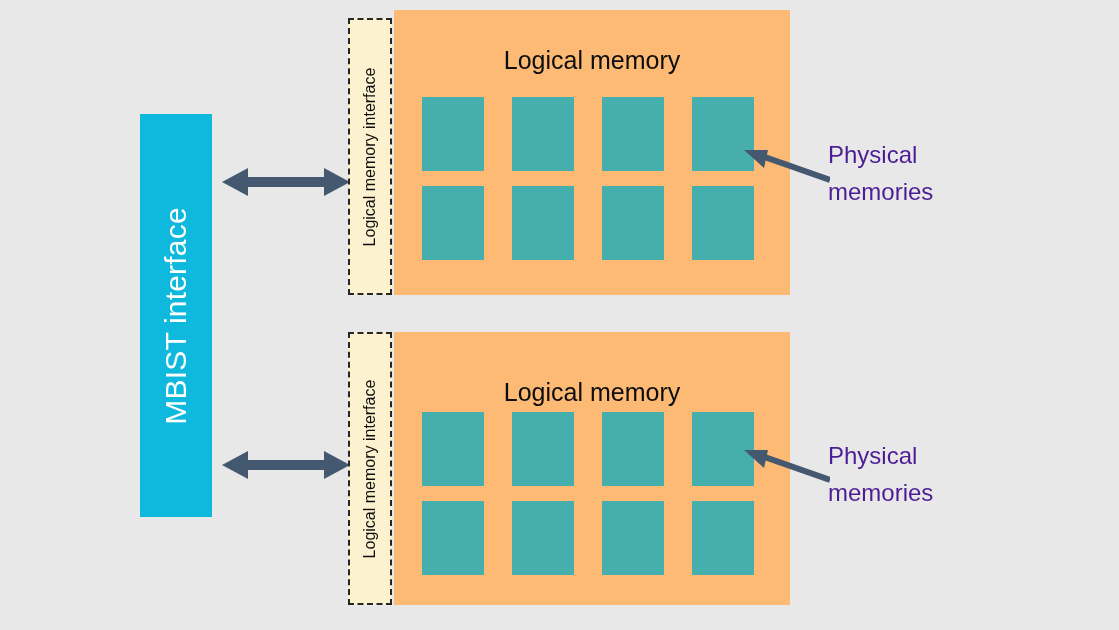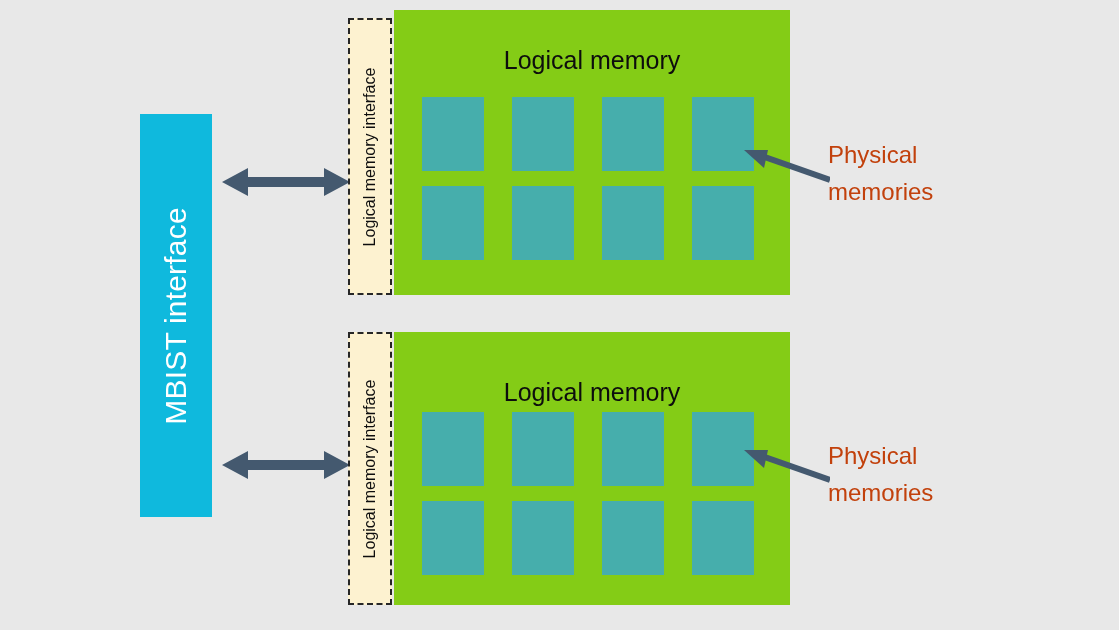--- a/index.html
+++ b/index.html
@@ -47,21 +47,21 @@
     left: 222px;
     width: 128px;
     height: 34px;
   }
   .dbl-arrow.top  { top: 165px; }
   .dbl-arrow.bot  { top: 448px; }
 
   
   .mem-block {
     position: absolute;
-    background: #84cc16;
+    background: #fdba74;
   }
   .mem-block.top {
     left: 394px;
     top: 10px;
     width: 396px;
     height: 285px;
   }
   .mem-block.bot {
     left: 394px;
     top: 332px;
@@ -114,21 +114,21 @@
     transform: rotate(-90deg);
     white-space: nowrap;
     font-size: 16px;
     color: #0d0d0d;
   }
 
   
   .callout {
     position: absolute;
     font-size: 24px;
-    color: #c2410c;
+    color: #4c1d95;
     line-height: 1.55;
   }
   .callout.top { left: 828px; top: 136px; }
   .callout.bot { left: 828px; top: 437px; }
 
   .callout-arrow {
     position: absolute;
     width: 90px;
     height: 48px;
   }

